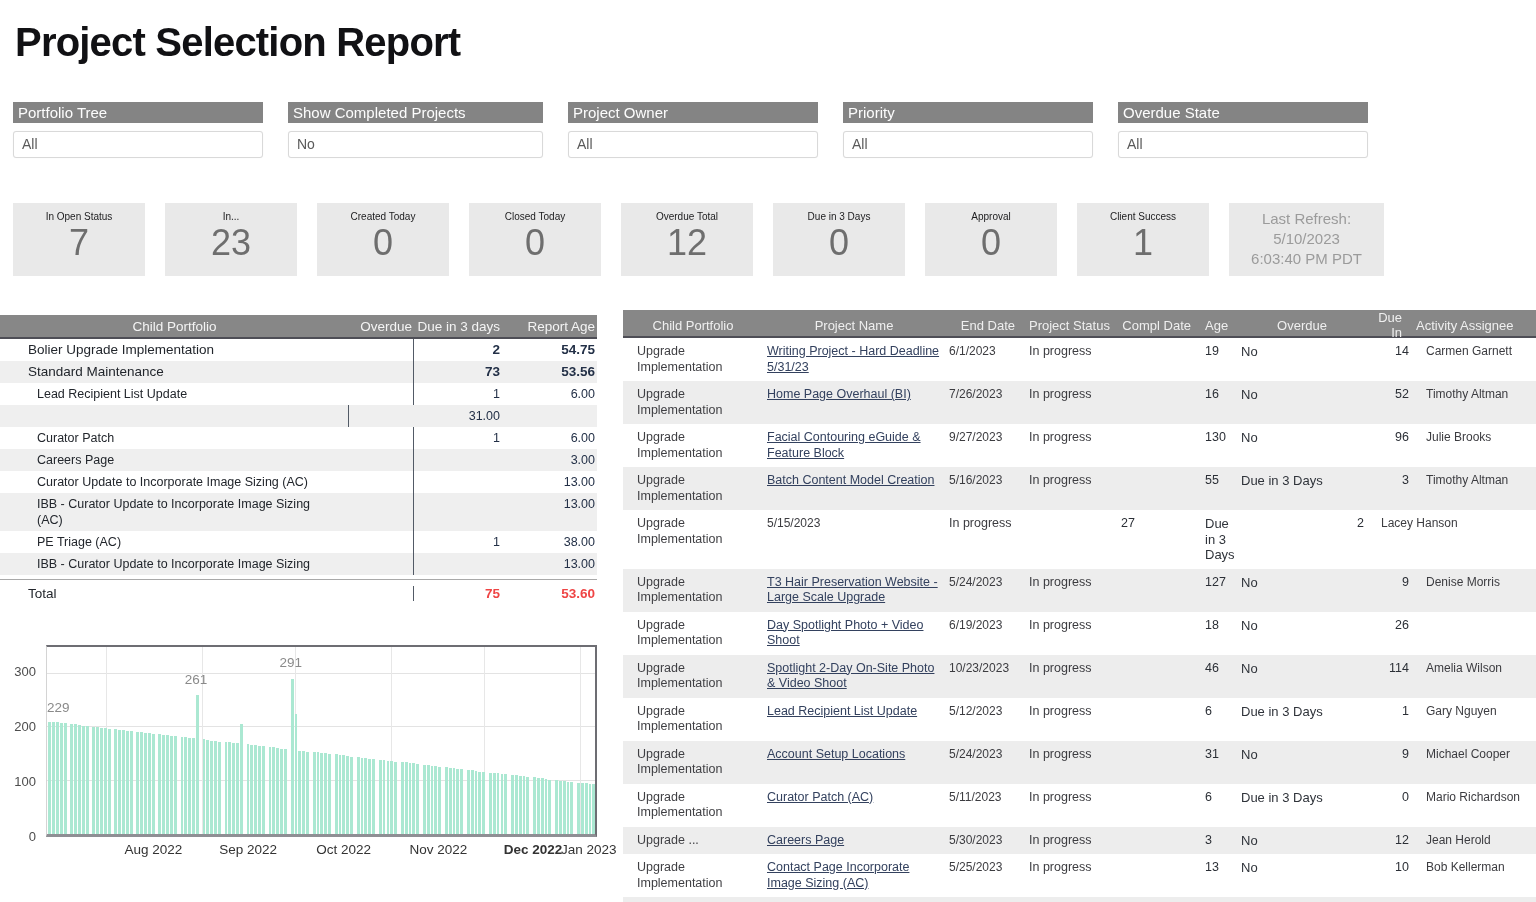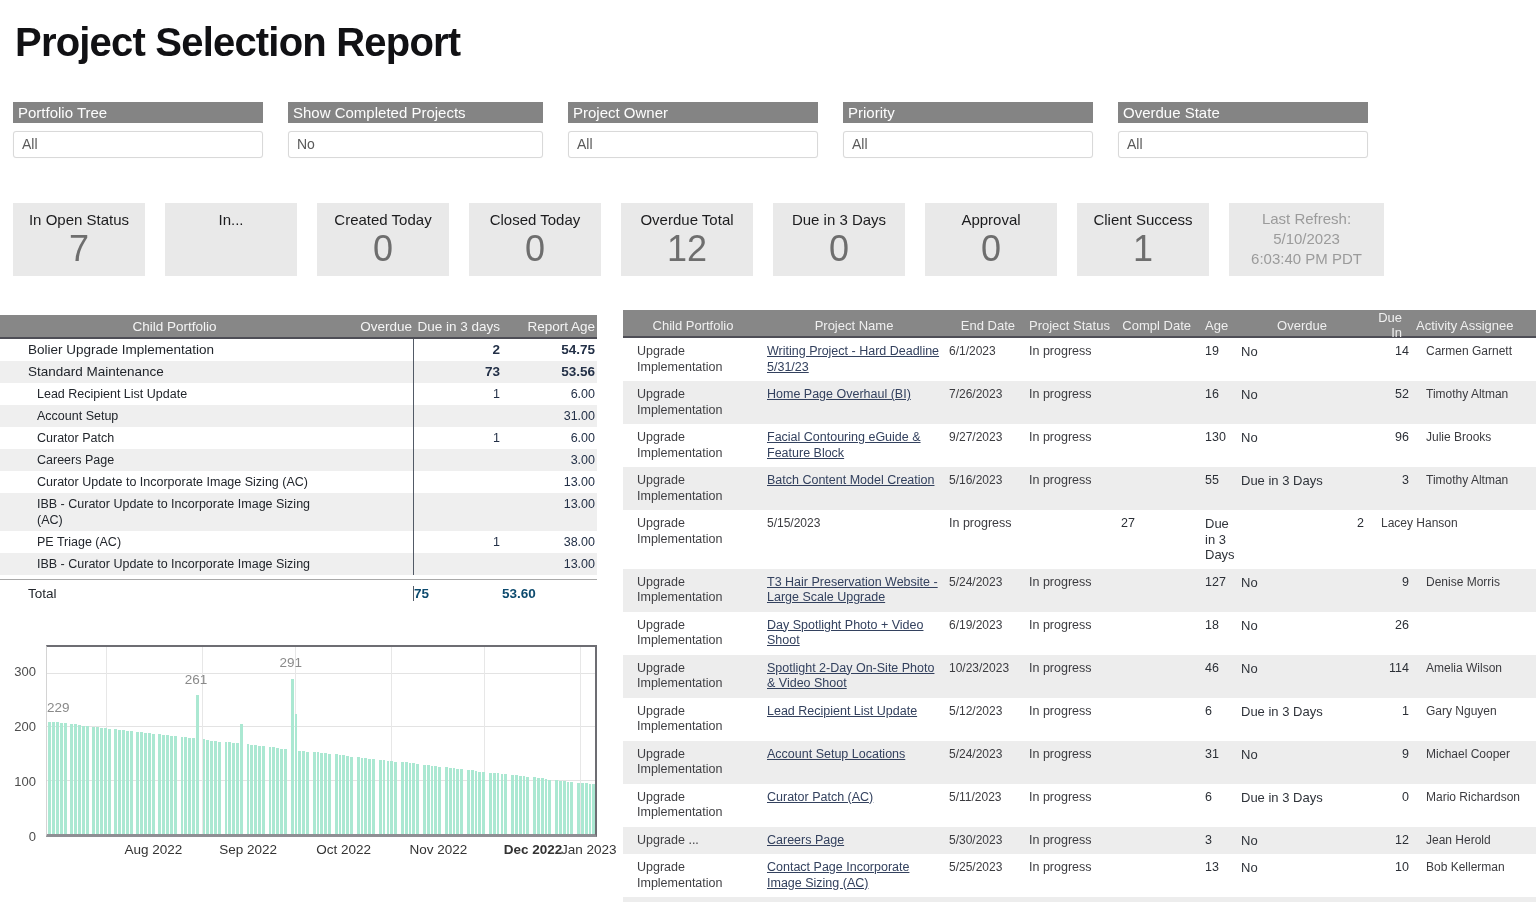--- a/index.html
+++ b/index.html
@@ -13,42 +13,42 @@
   .filters-row { position:absolute; top:102px; left:13px; display:flex; gap:25px; }
   .filter { display:flex; flex-direction:column; }
   .filter-label { background:#848484; color:#fdfdfd; font-size:15px; height:21px;
     line-height:21px; padding-left:5px; margin-bottom:8px; }
   .filter-value { border:1px solid #d9d9d9; border-radius:3px; height:27px; line-height:25px;
     padding-left:8px; font-size:14px; color:#5a5a5a; background:#fff; box-shadow:0 0 1px rgba(0,0,0,.08); }
 
   
   .kpi-row { position:absolute; top:203px; left:13px; display:flex; gap:20px; }
   .kpi-card { width:132px; height:73px; background:#e9e9e9; text-align:center; padding-top:8px; }
-  .kpi-label { font-size:15px; color:#1c1c1e; }
+  .kpi-label { font-size:10px; color:#1c1c1e; }
   .kpi-value { font-size:36px; color:#6e6e6e; line-height:42px; }
   .kpi-refresh { width:155px; height:73px; background:#e9e9e9; text-align:center;
     font-size:15px; color:#9b9b9b; padding-top:6px; line-height:20px; }
 
   
   .left-panel { position:absolute; top:315px; left:0; width:597px; }
   .lt-header { display:grid; grid-template-columns:1fr 65px 88px 95px; background:#878787;
     color:#f4f4f4; font-size:13.5px; height:24px; align-items:center; border-bottom:2px solid #4e4e56; }
   .lt-header .c1 { text-align:center; } .lt-header .c2,.lt-header .c3,.lt-header .c4 { text-align:right; padding-right:2px; }
   .lt-row { display:grid; grid-template-columns:1fr 65px 88px 95px; font-size:12.5px; color:#22262c; }
   .lt-row:nth-child(even){ background:#efefef; }
   .lt-row .name { padding:3px 4px 3px 37px; line-height:16px; max-width:330px; }
   .lt-row.parent .name { padding-left:28px; font-size:13.5px; }
   .lt-row .ovd { border-right:1px solid #525a66; }
   .lt-row .num { text-align:right; padding:3px 2px; color:#233047; line-height:16px; }
   .lt-row.parent .num { font-weight:bold; font-size:13.5px; }
   .lt-total { display:grid; grid-template-columns:1fr 65px 88px 95px; font-size:13.5px;
     border-top:1px solid #a9a9a9; margin-top:4px; padding:6px 0 4px; color:#22262c; }
   .lt-total .name { padding-left:28px; }
   .lt-total .ovd { border-right:1px solid #525a66; }
-  .lt-total .num { font-weight:bold; color:#0c4a6e; padding-right:2px; }
+  .lt-total .num { text-align:right; font-weight:bold; color:#ef4444; padding-right:2px; }
 
   
   .chart-block { position:absolute; top:645px; left:0; width:612px; height:225px; }
   .chart-plot { position:absolute; left:46px; top:0; width:551px; height:192px;
     border-top:2px solid #6d6d73; border-right:2px solid #6d6d73; border-left:1px solid #d4d4d4;
     border-bottom:3px solid #8f8f94; }
   .gridline-h { position:absolute; left:0; width:100%; height:1px; background:#e3e3e3; }
   .gridline-v { position:absolute; top:0; height:100%; width:1px; background:#e7e7e7; }
   .bar { position:absolute; bottom:0; background:#abe8d2; }
   .ytick { position:absolute; right:8px; width:36px; text-align:right; font-size:13px; color:#4d4d4d; }
@@ -103,20 +103,21 @@
     </div>
   </div>
 
 <div class="kpi-row">
     <div class="kpi-card">
       <div class="kpi-label">In Open Status</div>
       <div class="kpi-value">7</div>
     </div>
     <div class="kpi-card">
       <div class="kpi-label">In...</div>
+      <div class="kpi-value">23</div>
     </div>
     <div class="kpi-card">
       <div class="kpi-label">Created Today</div>
       <div class="kpi-value">0</div>
     </div>
     <div class="kpi-card">
       <div class="kpi-label">Closed Today</div>
       <div class="kpi-value">0</div>
     </div>
     <div class="kpi-card">
@@ -162,21 +163,20 @@
         <div class="num">73</div>
         <div class="num">53.56</div>
       </div>
       <div class="lt-row">
         <div class="name">Lead Recipient List Update</div>
         <div class="ovd num"></div>
         <div class="num">1</div>
         <div class="num">6.00</div>
       </div>
       <div class="lt-row">
-        <div class="name">Account Setup</div>
         <div class="ovd num"></div>
         <div class="num"></div>
         <div class="num">31.00</div>
       </div>
       <div class="lt-row">
         <div class="name">Curator Patch</div>
         <div class="ovd num"></div>
         <div class="num">1</div>
         <div class="num">6.00</div>
       </div>

